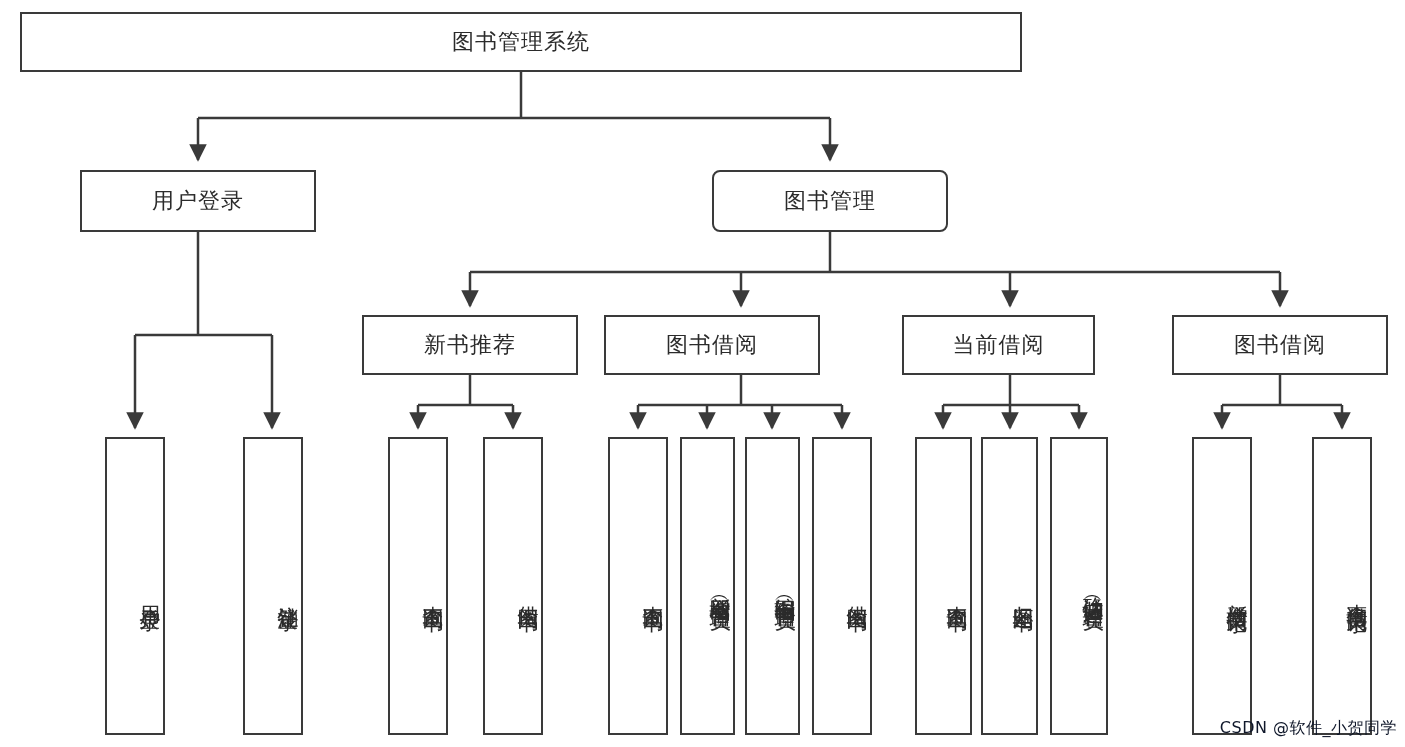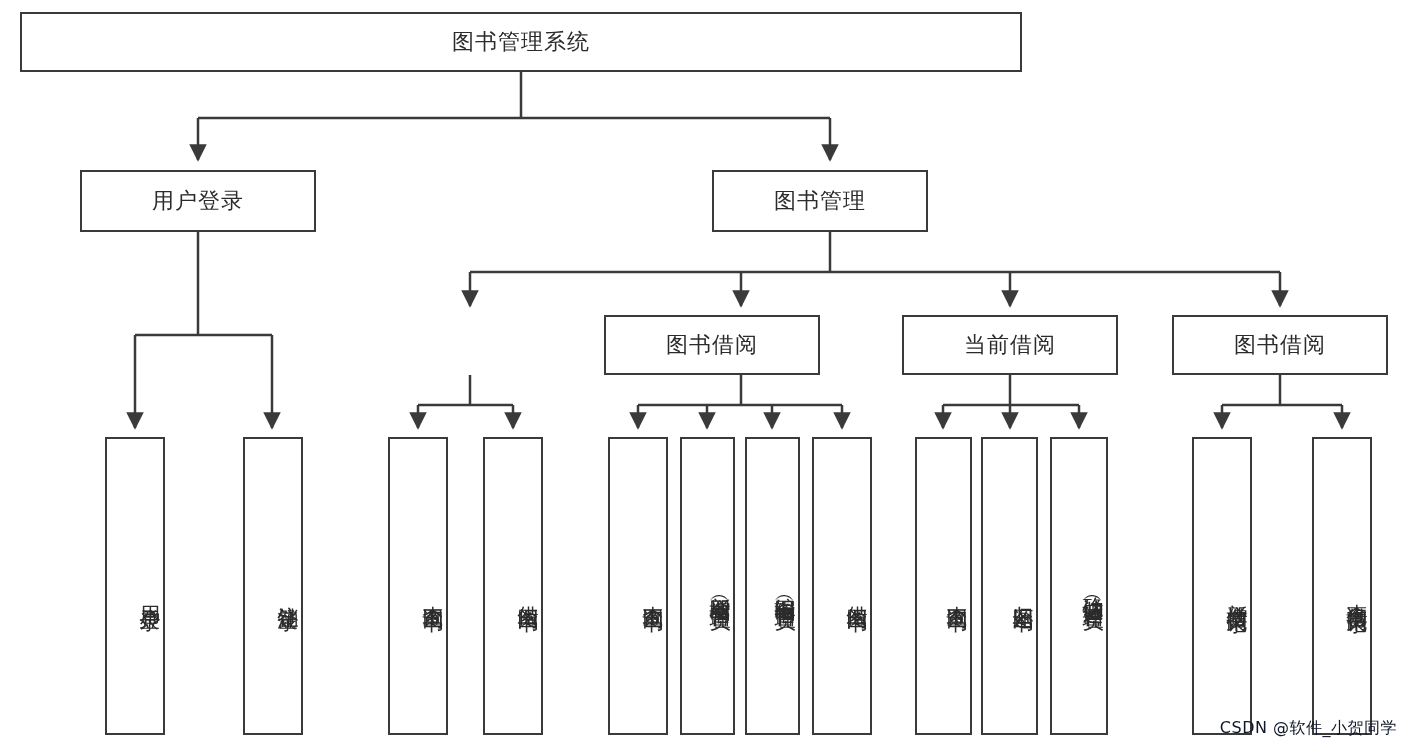--- a/index.html
+++ b/index.html
@@ -117,24 +117,25 @@
       <path d="M 1280 375 L 1280 405"></path>
       <path d="M 1222 405 L 1342 405"></path>
       <path d="M 1222 405 L 1222 428" marker-end="url(#arrow)"></path>
       <path d="M 1342 405 L 1342 428" marker-end="url(#arrow)"></path>
     </g>
   </svg>
 
   <div class="node horiz" style="left: 20px; top: 12px; width: 1002px; height: 60px;">图书管理系统</div>
 
   <div class="node horiz" style="left: 80px; top: 170px; width: 236px; height: 62px;">用户登录</div>
-  <div class="node horiz" style="left: 712px; top: 170px; width: 216px; height: 62px;">图书管理</div>
+  <div class="node horiz" style="left: 712px; top: 170px; width: 236px; height: 62px; border-radius: 8px;">图书管理</div>
 
+  <div class="node horiz" style="left: 362px; top: 315px; width: 216px; height: 60px;">新书推荐</div>
   <div class="node horiz" style="left: 604px; top: 315px; width: 216px; height: 60px;">图书借阅</div>
-  <div class="node horiz" style="left: 902px; top: 315px; width: 216px; height: 60px;">当前借阅</div>
+  <div class="node horiz" style="left: 902px; top: 315px; width: 193px; height: 60px;">当前借阅</div>
   <div class="node horiz" style="left: 1172px; top: 315px; width: 216px; height: 60px;">图书借阅</div>
 
   <div class="node vert" style="left: 105px; top: 437px; width: 60px; height: 298px;">用户登录</div>
   <div class="node vert" style="left: 243px; top: 437px; width: 60px; height: 298px;">注销登录</div>
   <div class="node vert" style="left: 388px; top: 437px; width: 60px; height: 298px;">查询图书</div>
   <div class="node vert" style="left: 483px; top: 437px; width: 60px; height: 298px;">借阅图书</div>
   <div class="node vert" style="left: 608px; top: 437px; width: 60px; height: 298px;">查询图书</div>
   <div class="node vert tall-text" style="left: 680px; top: 437px; width: 55px; height: 298px;">新增图书（管理员）</div>
   <div class="node vert tall-text" style="left: 745px; top: 437px; width: 55px; height: 298px;">编辑图书（管理员）</div>
   <div class="node vert" style="left: 812px; top: 437px; width: 60px; height: 298px;">借阅图书</div>

